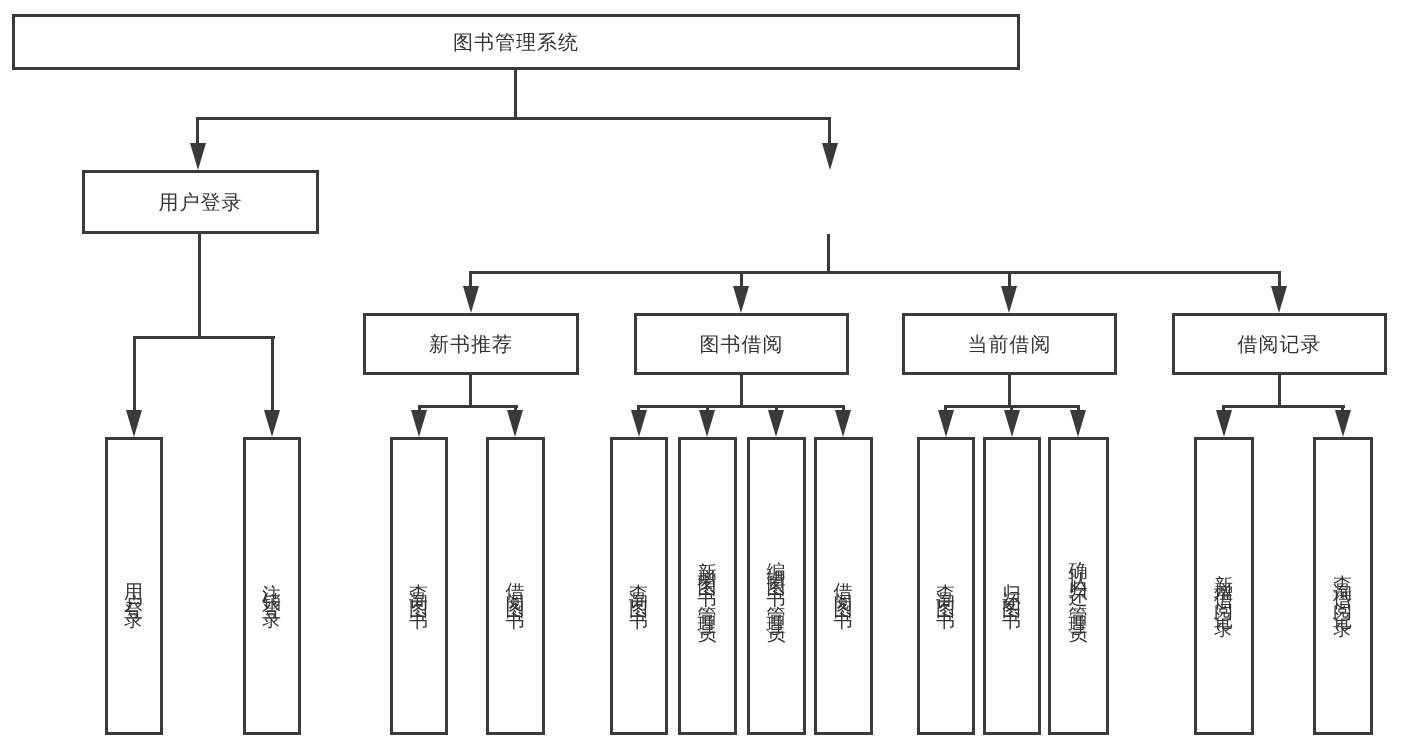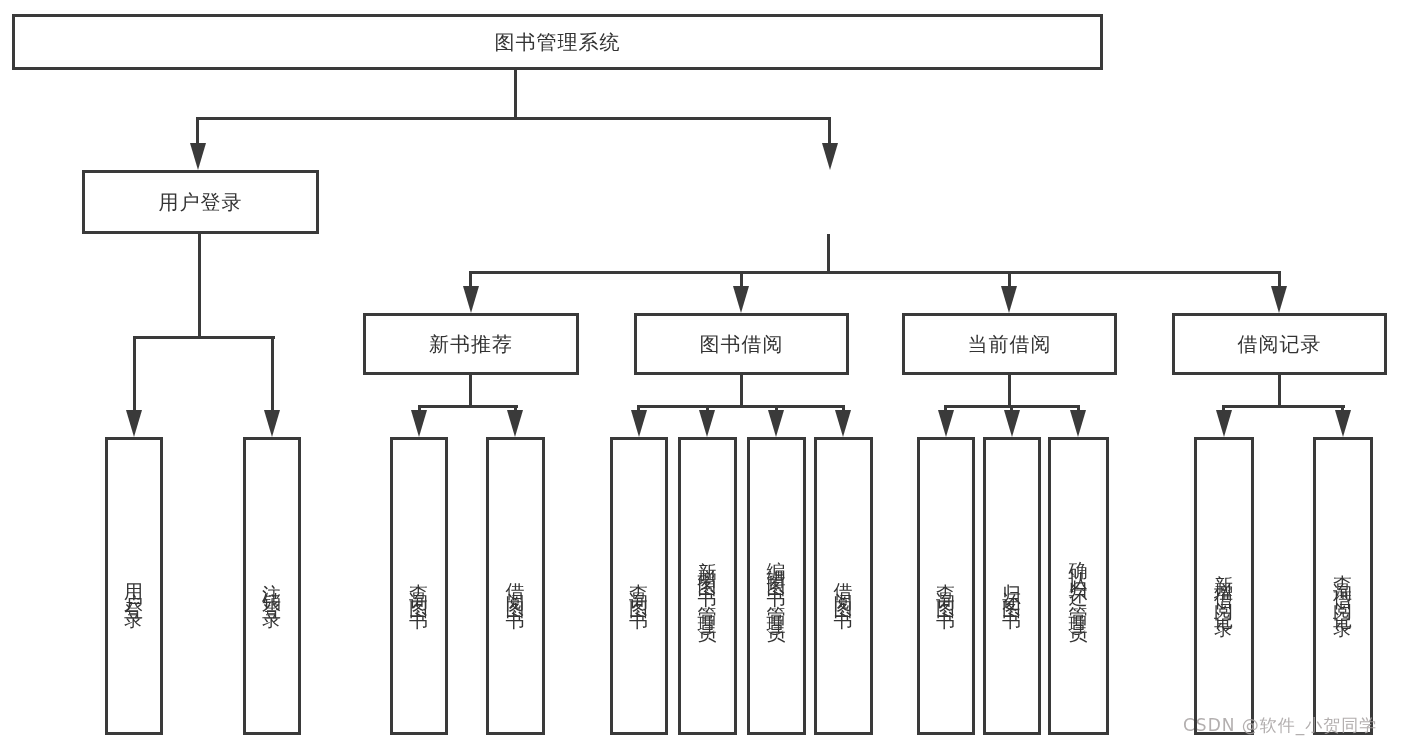--- a/index.html
+++ b/index.html
@@ -28,21 +28,21 @@
   .watermark{
     position:absolute;left:1183px;top:714px;z-index:6;
     font-size:17px;color:rgba(168,164,164,0.88);letter-spacing:1px;white-space:nowrap;
   }
 </style>
 </head>
 <body>
 
 <div id="canvas">
 
-  <div class="hbox" style="left:12px;top:14px;width:1091px;height:56px;">图书管理系统</div>
+  <div class="hbox" style="left:12px;top:14px;width:1008px;height:56px;">图书管理系统</div>
 
   <div class="vline" style="left:514px;top:70px;height:48px;"></div>
   <div class="hline" style="left:196px;top:117px;width:635px;"></div>
   <div class="vline" style="left:196px;top:117px;height:28px;"></div>
   <div class="arrow" style="left:190px;top:143px;"></div>
   <div class="vline" style="left:828px;top:117px;height:28px;"></div>
   <div class="arrow" style="left:822px;top:143px;"></div>
 
   <div class="hbox" style="left:82px;top:170px;width:237px;height:64px;">用户登录</div>
 
@@ -114,15 +114,14 @@
   <div class="vbox" style="left:747px;top:437px;width:59px;height:298px;">编辑图书（管理员）</div>
   <div class="vbox" style="left:814px;top:437px;width:59px;height:298px;">借阅图书</div>
 
   <div class="vbox" style="left:917px;top:437px;width:58px;height:298px;">查询图书</div>
   <div class="vbox" style="left:983px;top:437px;width:58px;height:298px;">归还图书</div>
   <div class="vbox" style="left:1048px;top:437px;width:61px;height:298px;">确认归还（管理员）</div>
 
   <div class="vbox" style="left:1194px;top:437px;width:60px;height:298px;">新增借阅记录</div>
   <div class="vbox" style="left:1313px;top:437px;width:60px;height:298px;">查询借阅记录</div>
 
-  <div class="watermark">CSDN @软件_小贺同学</div>
 
 </div>
 
 </body></html>

